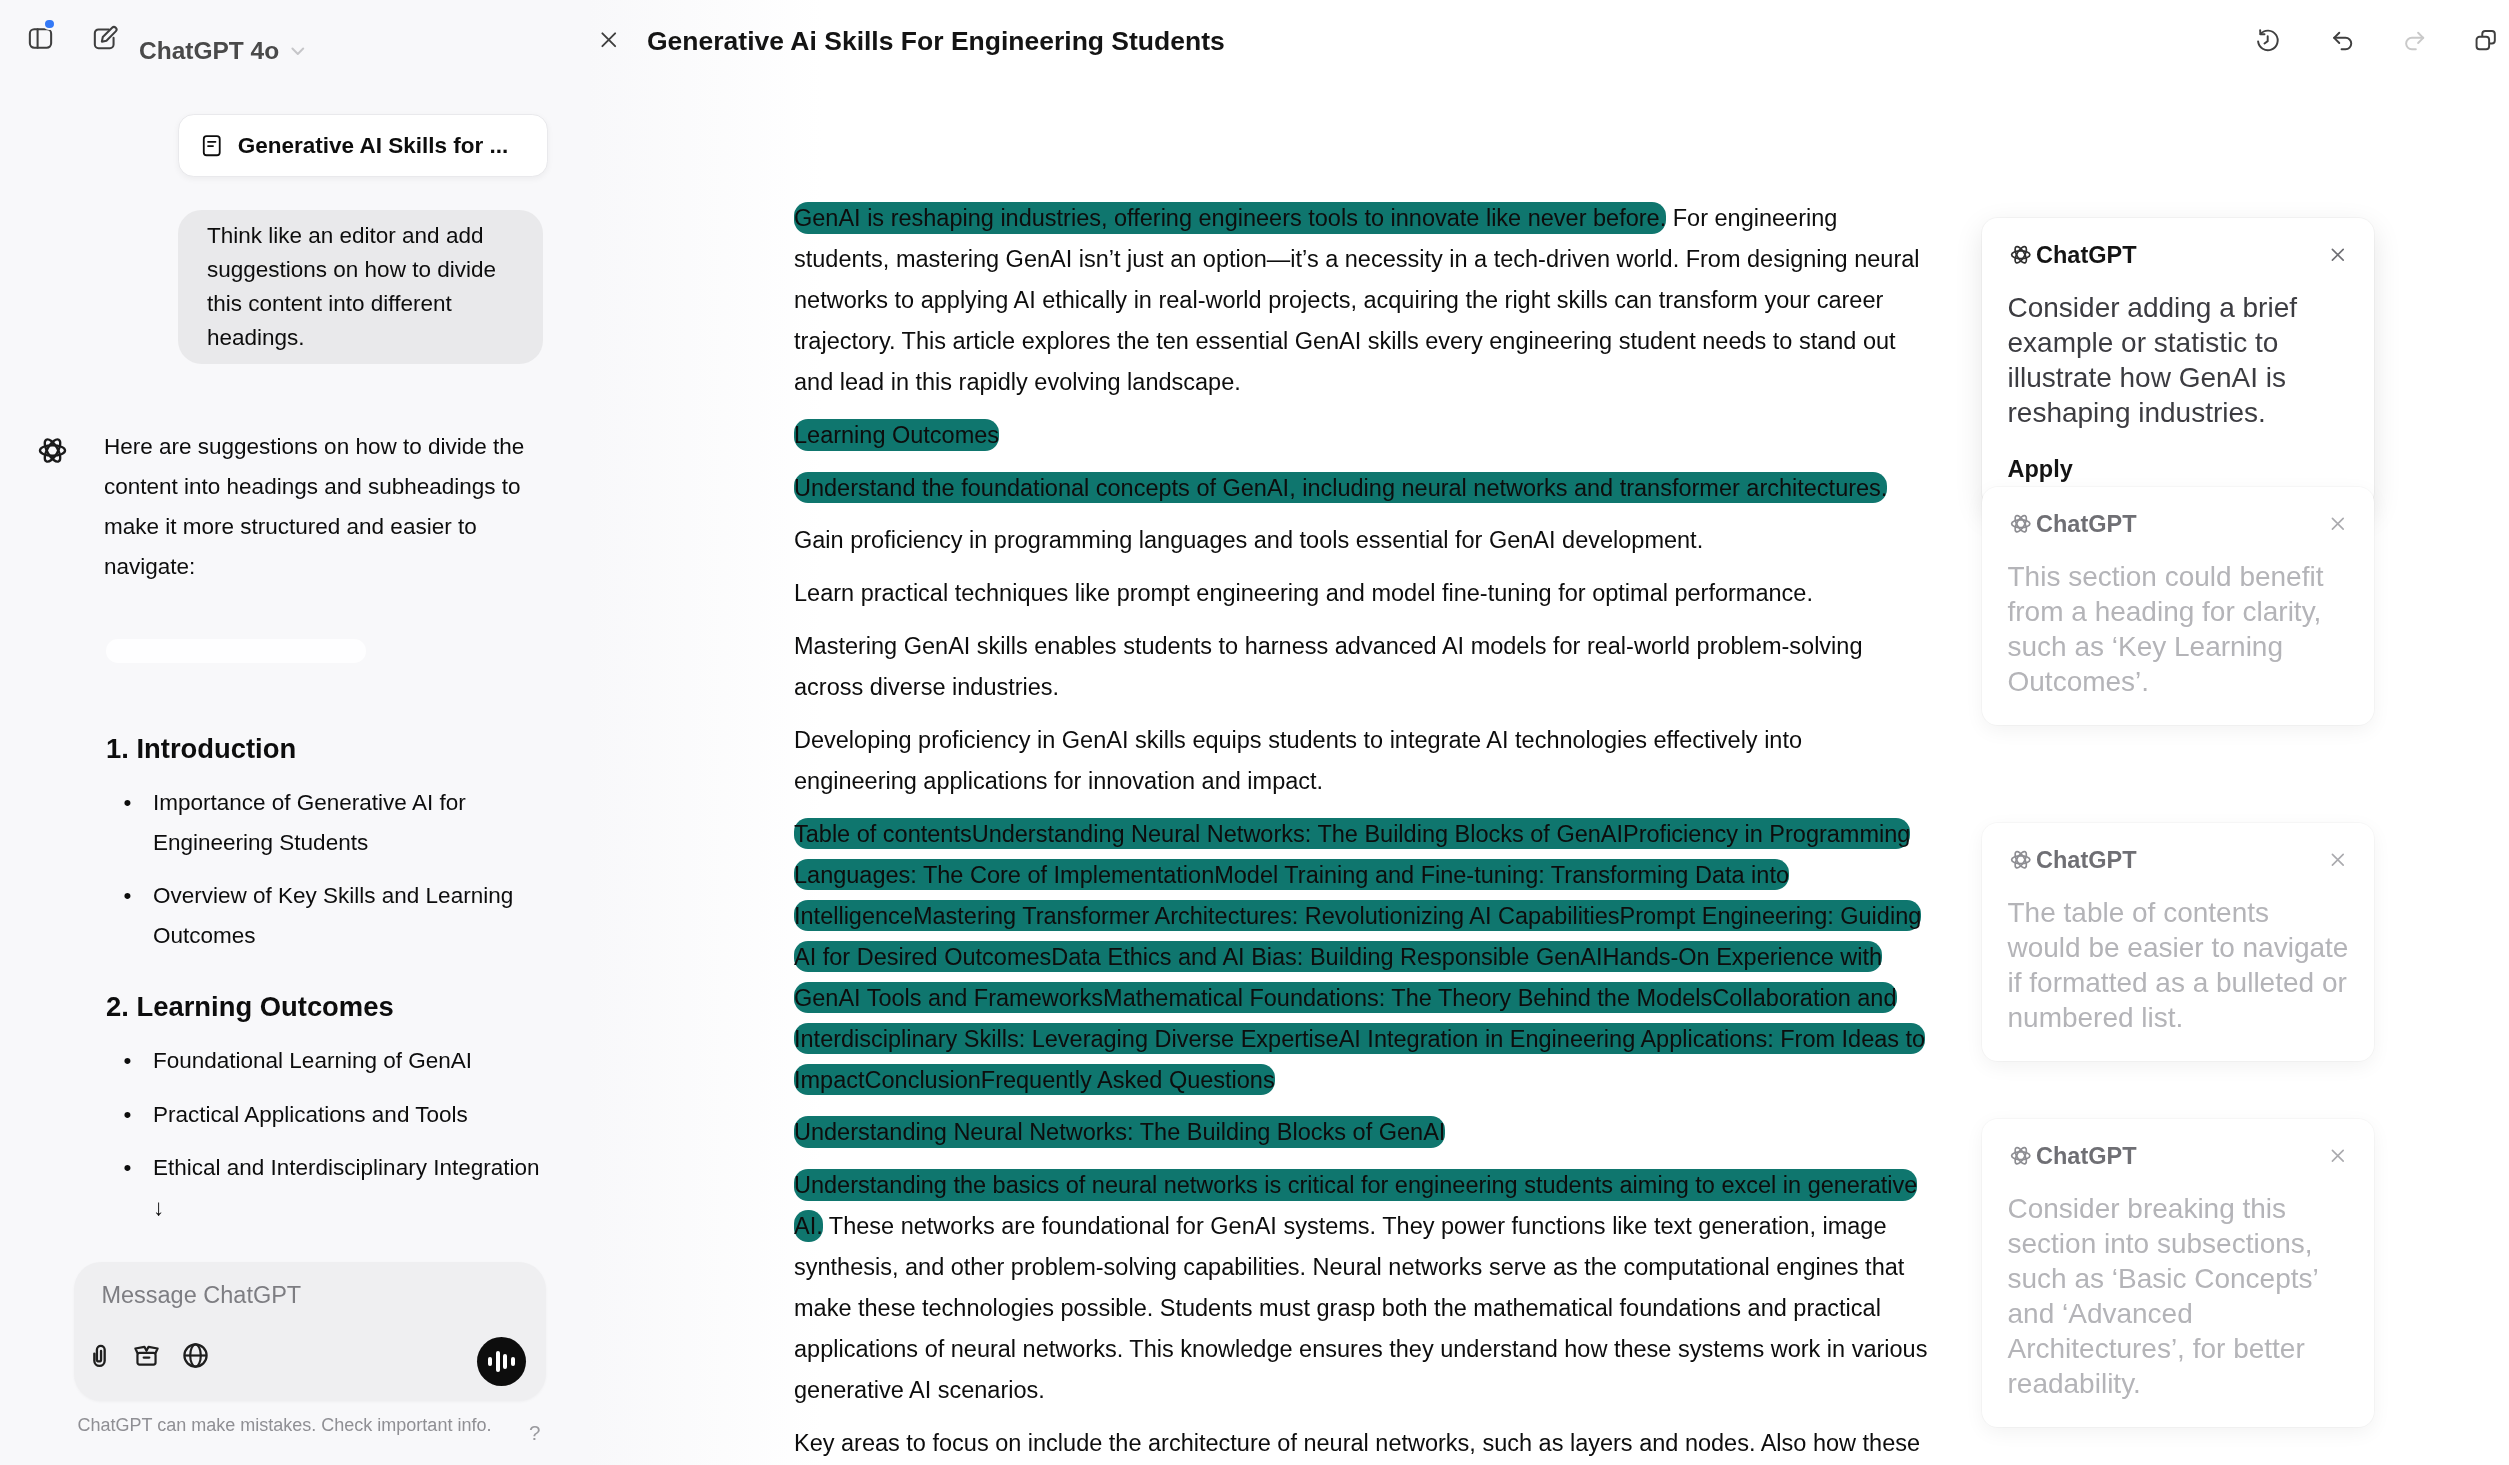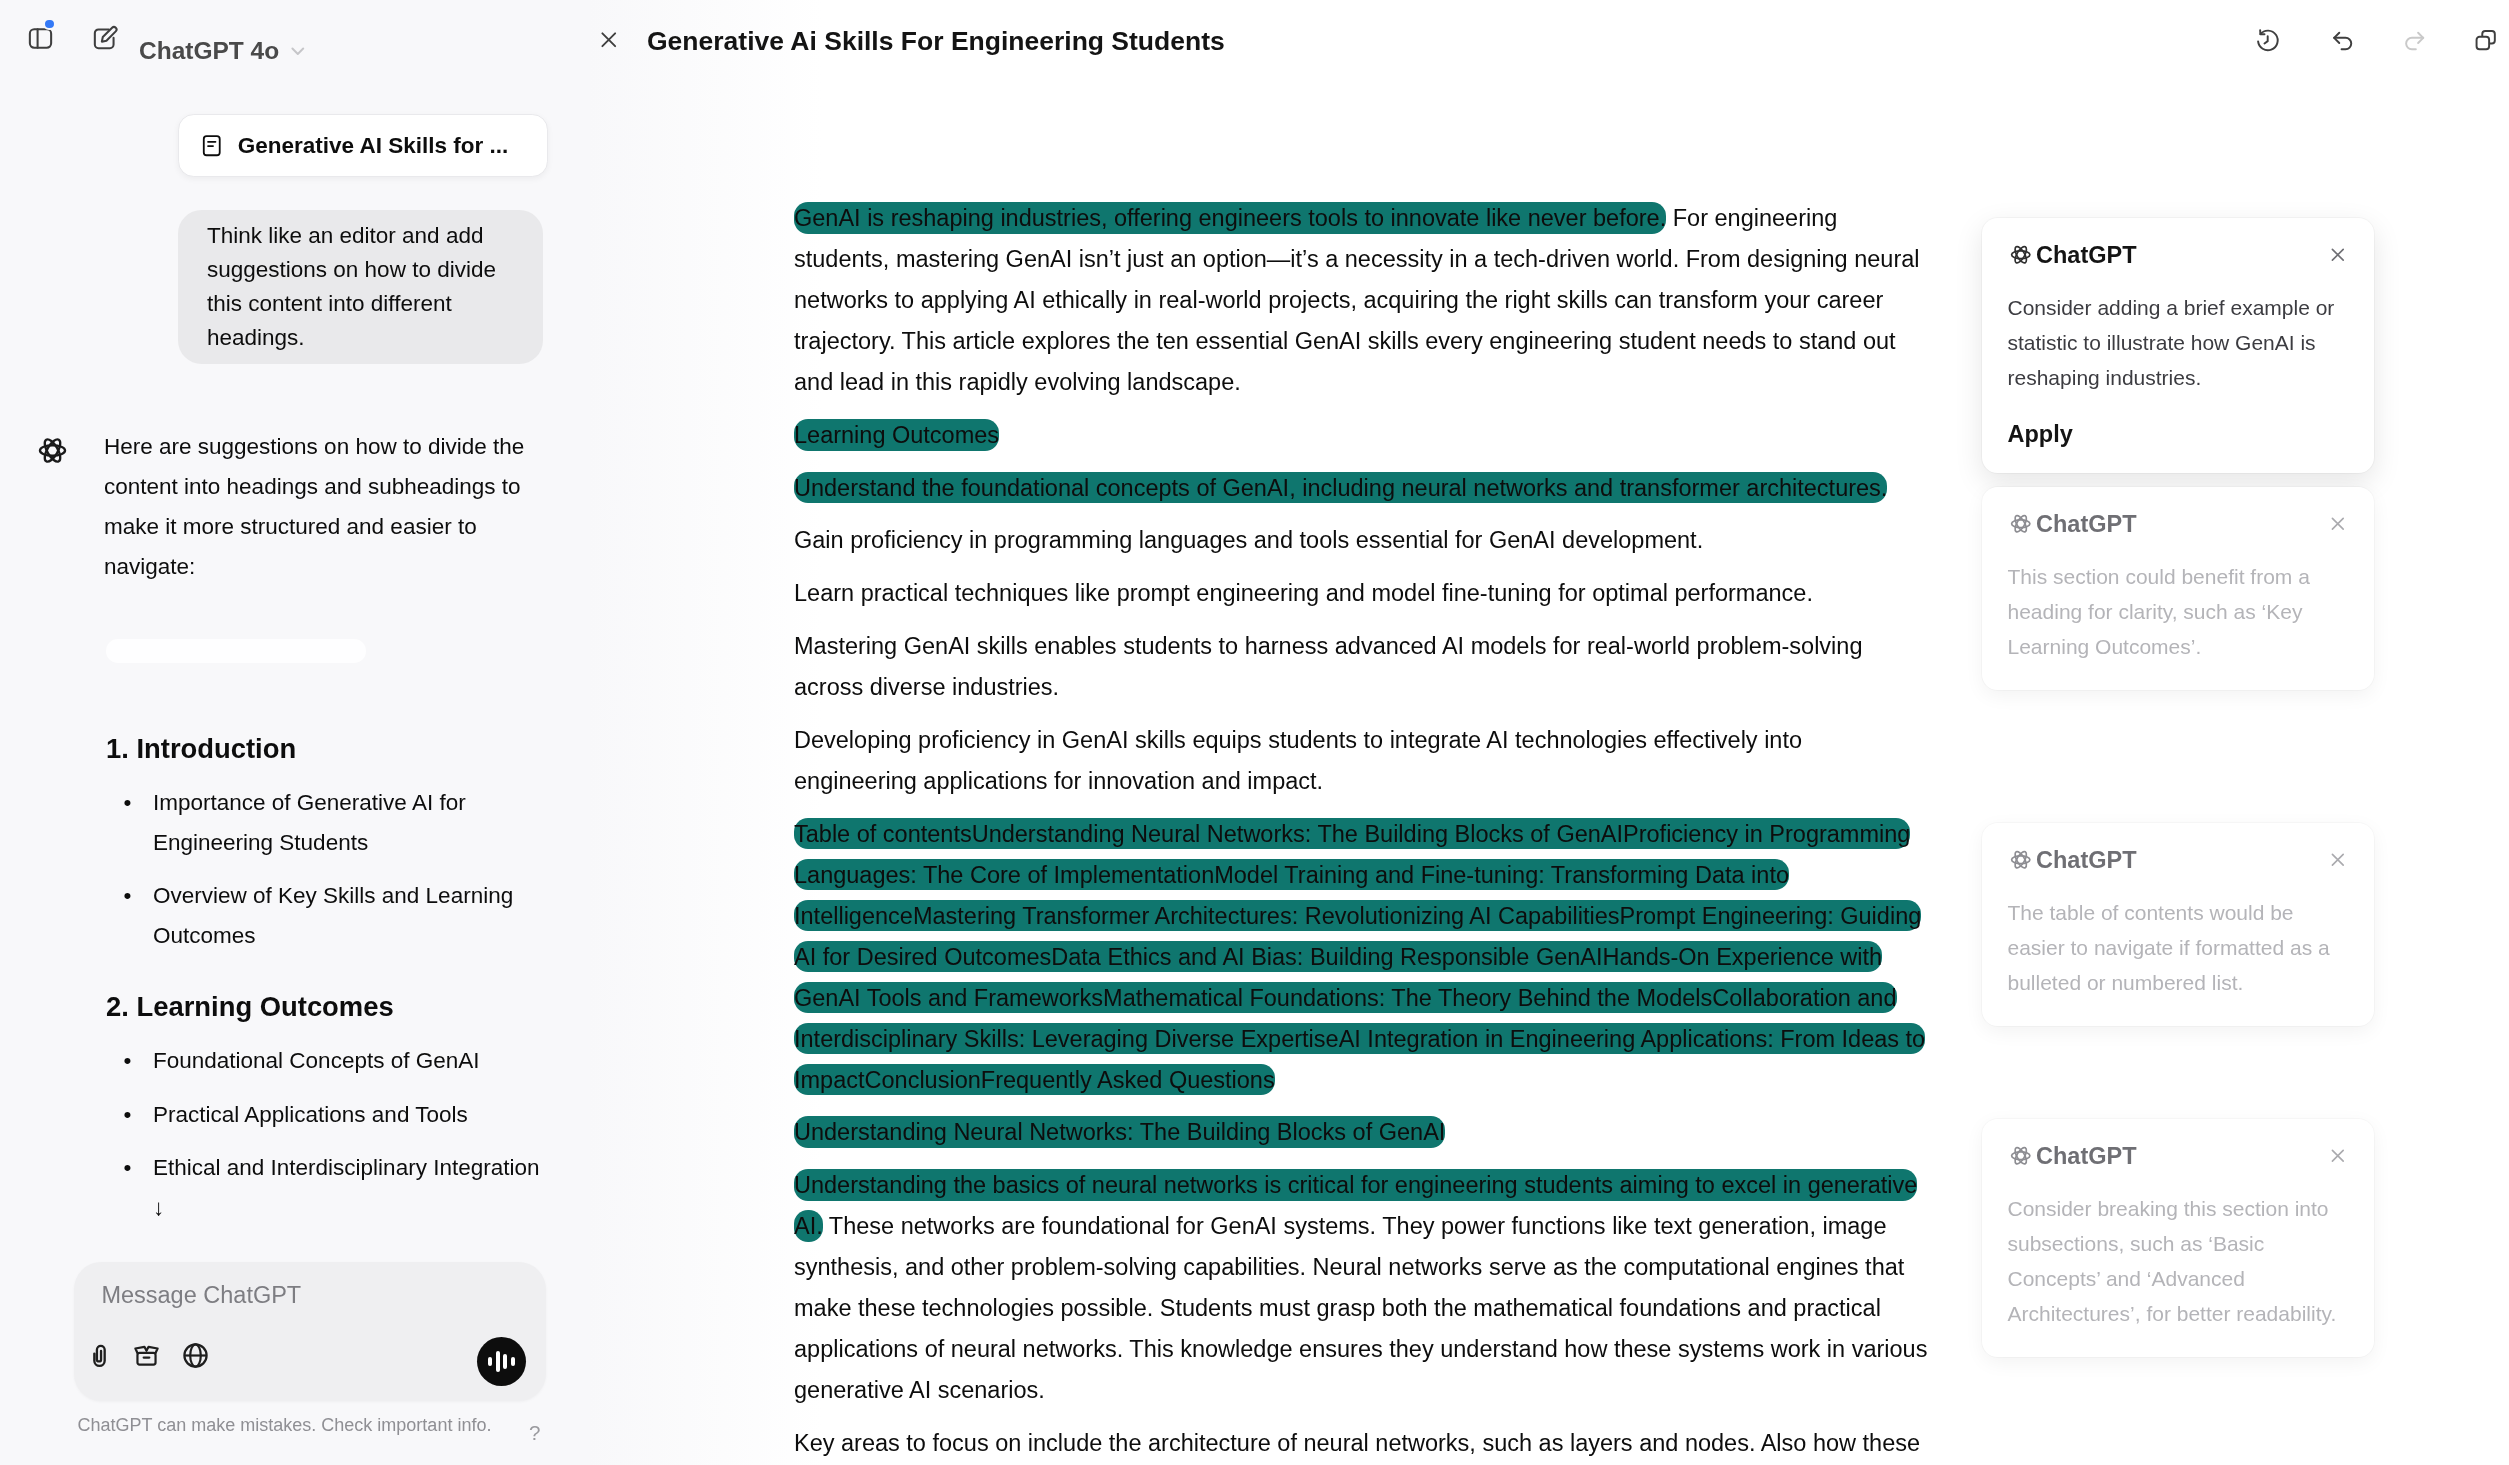--- a/index.html
+++ b/index.html
@@ -88,21 +88,21 @@
   .sg-card.faded { box-shadow:0 5.9px 19.6px rgba(0,0,0,.05), 0 0 0 1px rgba(0,0,0,.025); }
   .sg-head { display:flex; align-items:center; gap:3px; }
   .sg-logo { width:25.5px; height:25.5px; color:#2f2f2f; flex:0 0 auto; }
   .sg-logo svg { display:block; width:100%; height:100%; }
   .sg-title { font-size:23.5px; font-weight:600; color:#141414; flex:1; }
   .faded .sg-title { color:#6f6f74; }
   .faded .sg-logo { color:#8d8d92; }
   .sg-close { width:21.6px; height:21.6px; border:none; background:transparent; color:#6f6f74; cursor:pointer; padding:0; }
   .sg-close svg { display:block; width:100%; height:100%; }
   .faded .sg-close { color:#aaaaae; }
-  .sg-body { margin-top:21.6px; font-size:21px; line-height:35px; color:#3c3c41; }
+  .sg-body { margin-top:21.6px; font-size:28px; line-height:35px; color:#3c3c41; }
   .faded .sg-body { color:#b4b4b8; }
   .sg-apply { margin-top:25.5px; font-size:23.5px; font-weight:700; color:#141414; cursor:pointer; display:inline-block; }
 </style>
 </head>
 <body>
 
 <div class="stage">
 
   <div class="panel"></div>
   <div class="panel-fade"></div>
@@ -158,21 +158,21 @@
   <div class="loading-pill"></div>
 
   <div class="outline">
       <div class="ol-head">1. Introduction</div>
       <ul class="ol-list">
         <li class="ol-item">Importance of Generative AI for Engineering Students</li>
         <li class="ol-item">Overview of Key Skills and Learning Outcomes</li>
       </ul>
       <div class="ol-head">2. Learning Outcomes</div>
       <ul class="ol-list">
-        <li class="ol-item">Foundational Concepts of GenAI</li>
+        <li class="ol-item">Foundational Learning of GenAI</li>
         <li class="ol-item">Practical Applications and Tools</li>
         <li class="ol-item">Ethical and Interdisciplinary Integration<span class="arrow"> ↓</span></li>
       </ul>
     </div>
 
   <div class="composer">
     <div class="composer-input">Message ChatGPT</div>
   </div>
   <button class="icon-btn c-icon attach-btn">
     <svg viewBox="0 0 24 24" fill="none" stroke="currentColor" stroke-width="1.8" stroke-linecap="round">

